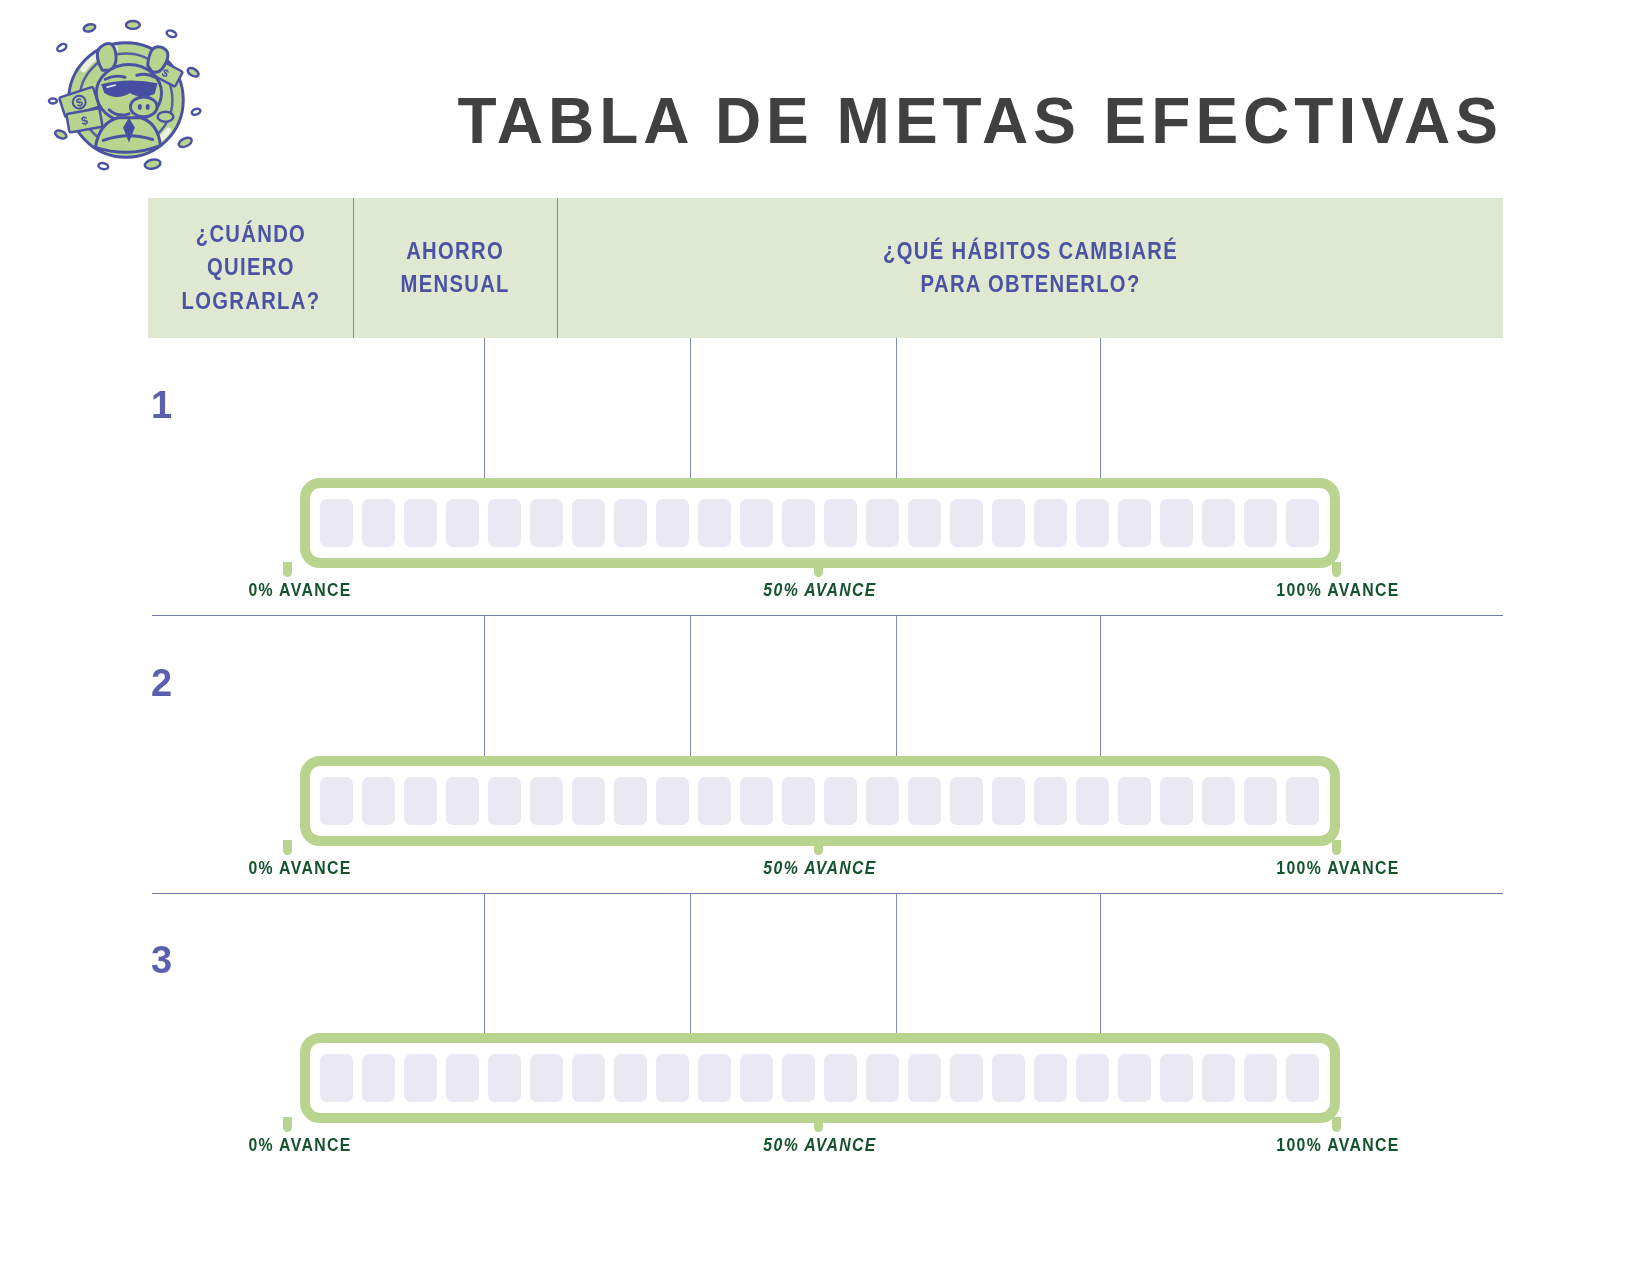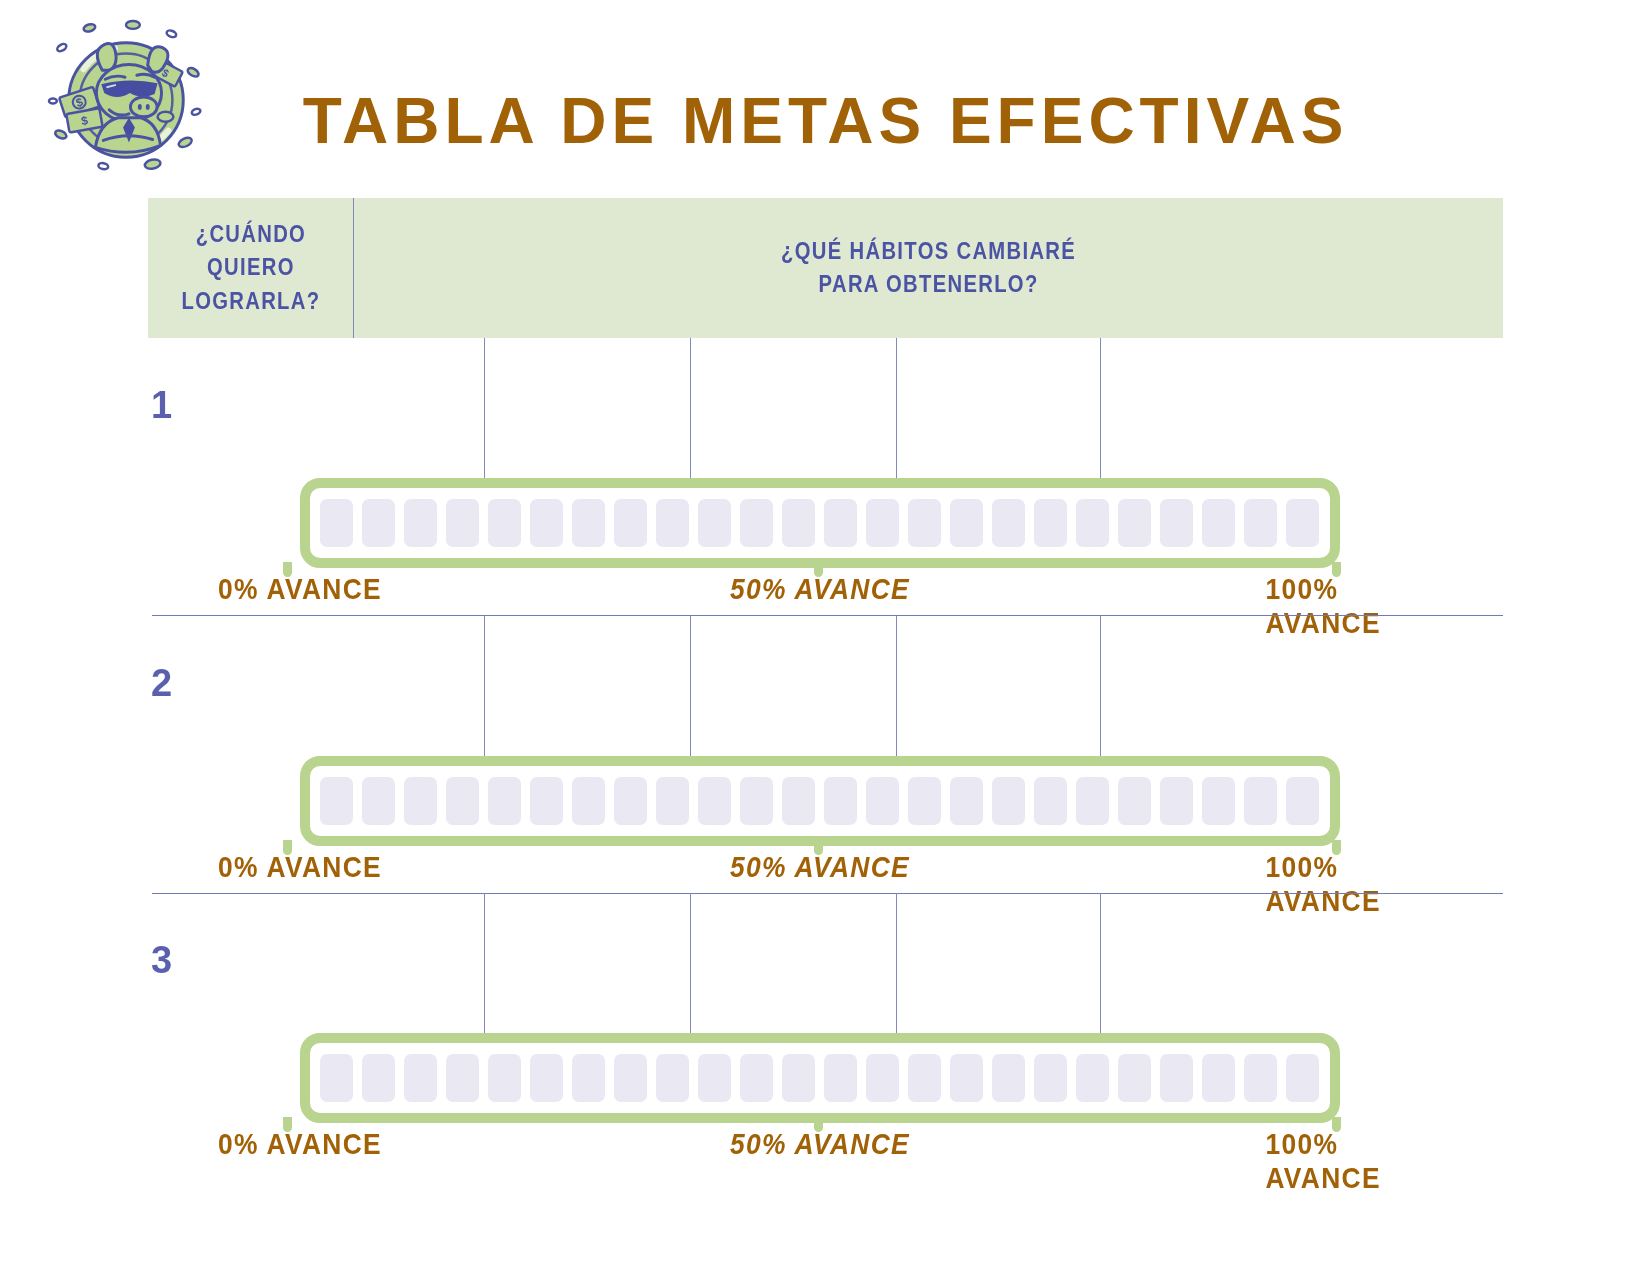--- a/index.html
+++ b/index.html
@@ -4,22 +4,22 @@
 <style>
   html,body{margin:0;padding:0;background:#ffffff;}
   .page{
     position:relative;width:1650px;height:1275px;background:#ffffff;overflow:hidden;
     font-family:"Liberation Sans",sans-serif;
   }
   
   .logo{position:absolute;left:46px;top:18px;width:158px;height:158px;}
   .title{
     position:absolute;left:148px;top:84px;width:1355px;
-    text-align:center;font-weight:bold;font-size:64px;letter-spacing:5px;
-    color:#a16207;white-space:nowrap;
+    text-align:right;font-weight:bold;font-size:64px;letter-spacing:5px;
+    color:#404040;white-space:nowrap;
   }
   
   .thead{
     position:absolute;left:148px;top:198px;width:1355px;height:140px;
     background:#dfe8d0;display:flex;box-sizing:border-box;
   }
   .th{
     display:flex;align-items:center;justify-content:center;
     box-sizing:border-box;height:140px;
     color:#4b53a4;font-weight:bold;font-size:23px;line-height:1.45;
@@ -47,22 +47,22 @@
     background:#ffffff;display:flex;align-items:center;gap:9px;padding:0 10px;
     overflow:hidden;
   }
   .seg{flex:0 0 auto;width:33px;height:48px;border-radius:7px;background:#e9e8f3;}
   .tab{
     position:absolute;top:224px;width:9px;height:15px;background:#b9d48e;
     border-radius:0 0 5px 5px;
   }
   .tab-0{left:135px;} .tab-50{left:666px;} .tab-100{left:1184px;}
   .avance{
-    position:absolute;top:234px;transform:translateX(-50%);
-    color:#a16207;font-weight:bold;font-size:30px;white-space:nowrap;
+    position:absolute;top:242px;transform:translateX(-50%);
+    color:#14532d;font-weight:bold;font-size:18px;white-space:nowrap;
   }
   .a-0{left:152px;} .a-50{left:672px;font-style:italic;} .a-100{left:1190px;}
   .rule{
     position:absolute;left:4px;right:0;bottom:0;height:0;
     border-bottom:1.8px solid #7179b6;
   }
 </style>
 </head>
 <body>
 
@@ -126,20 +126,24 @@
   </svg>
 
   <div class="title">TABLA DE METAS EFECTIVAS</div>
 
   <div class="thead">
     <div class="th w3">
       <span class="cond">¿CUÁNDO
 QUIERO
 LOGRARLA?</span>
     </div>
+    <div class="th w4">
+      <span class="cond">AHORRO
+MENSUAL</span>
+    </div>
     <div class="th w5">
       <span class="cond">¿QUÉ HÁBITOS CAMBIARÉ
 PARA OBTENERLO?</span>
     </div>
   </div>
 
   <div class="row row-1">
     <div class="cells">
       <div class="cell w1"></div>
       <div class="cell w2"></div>

